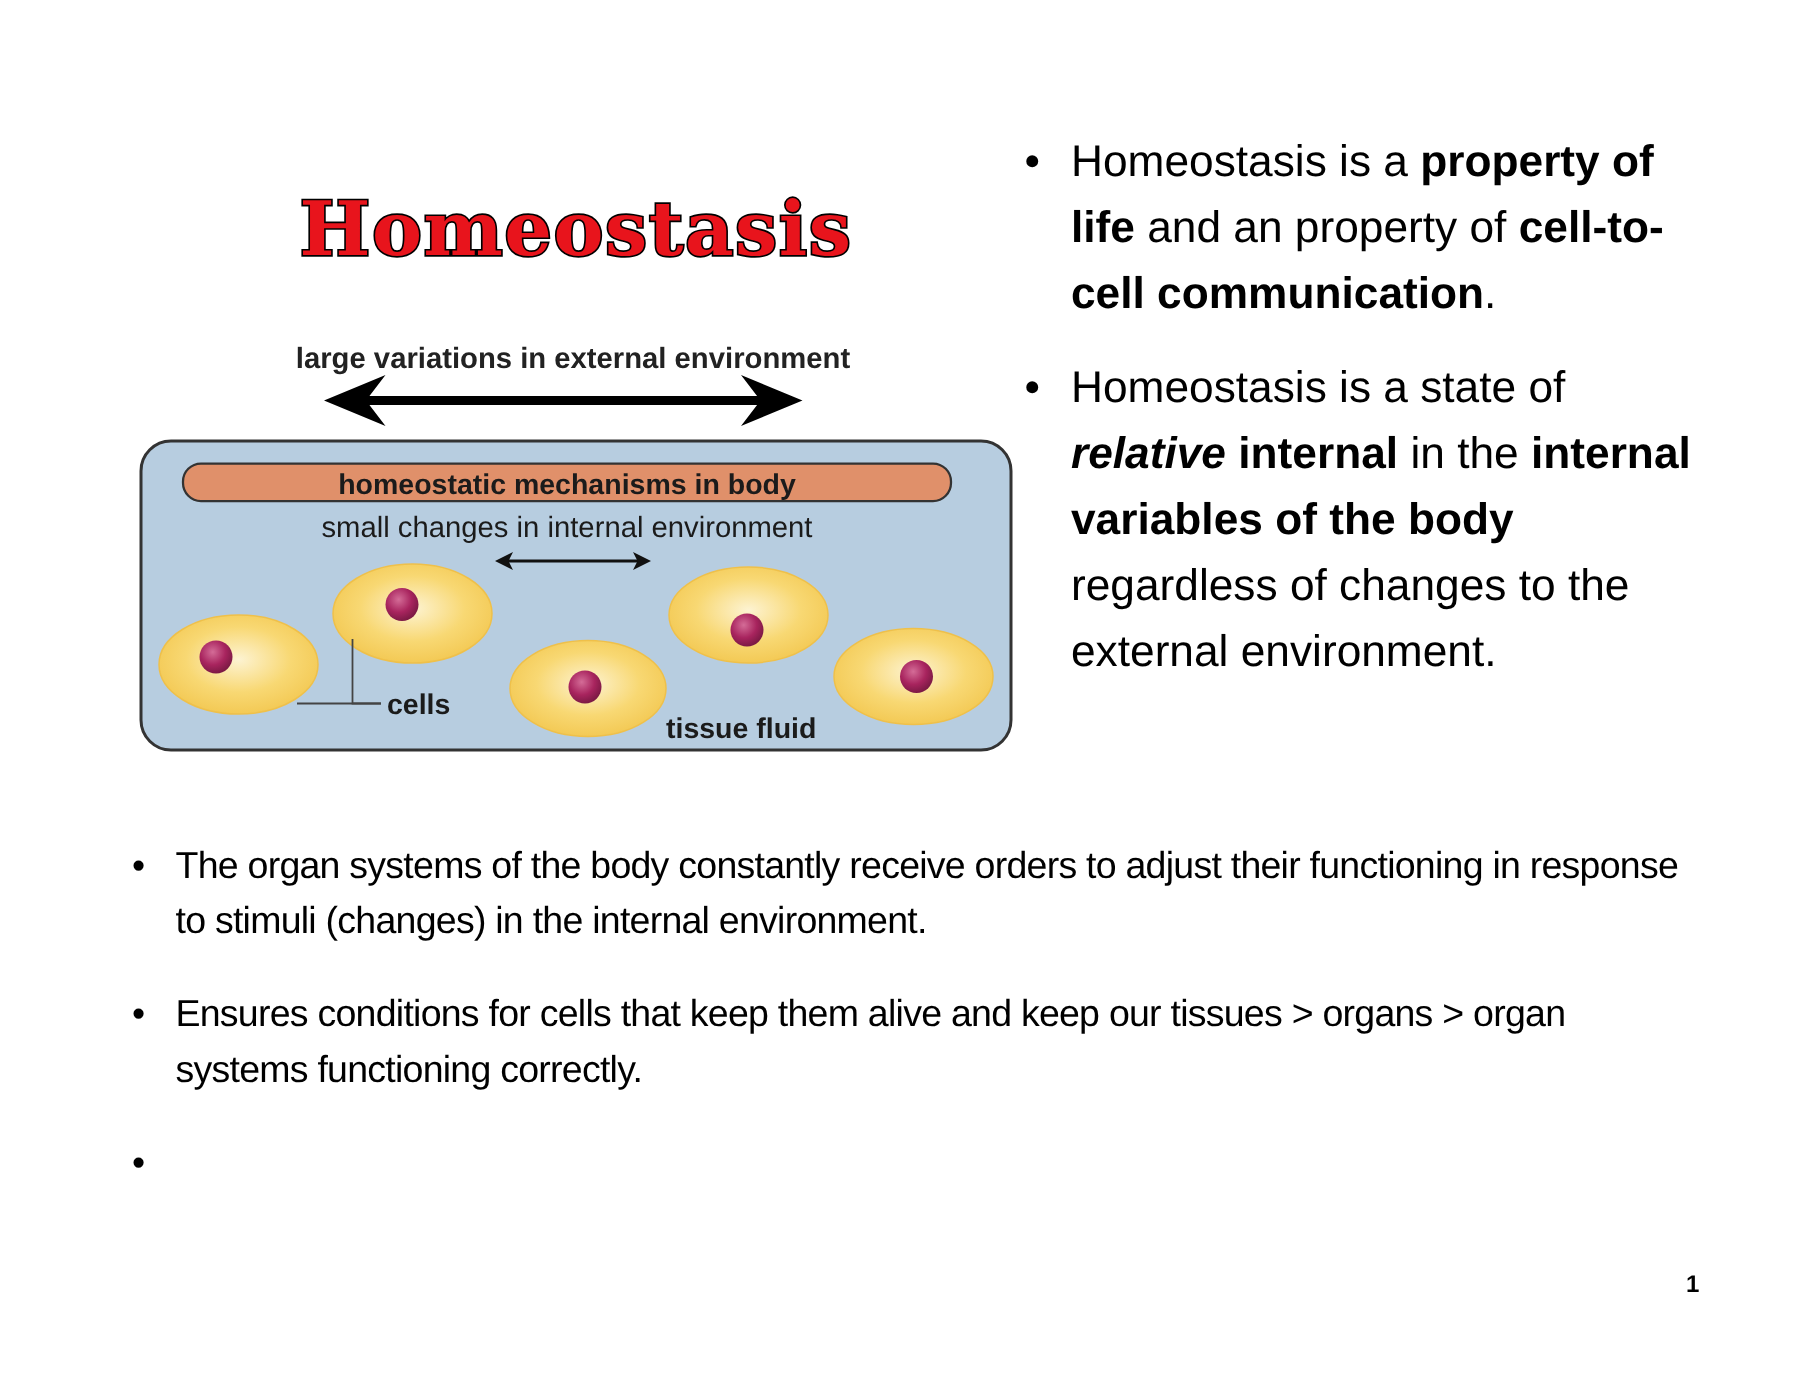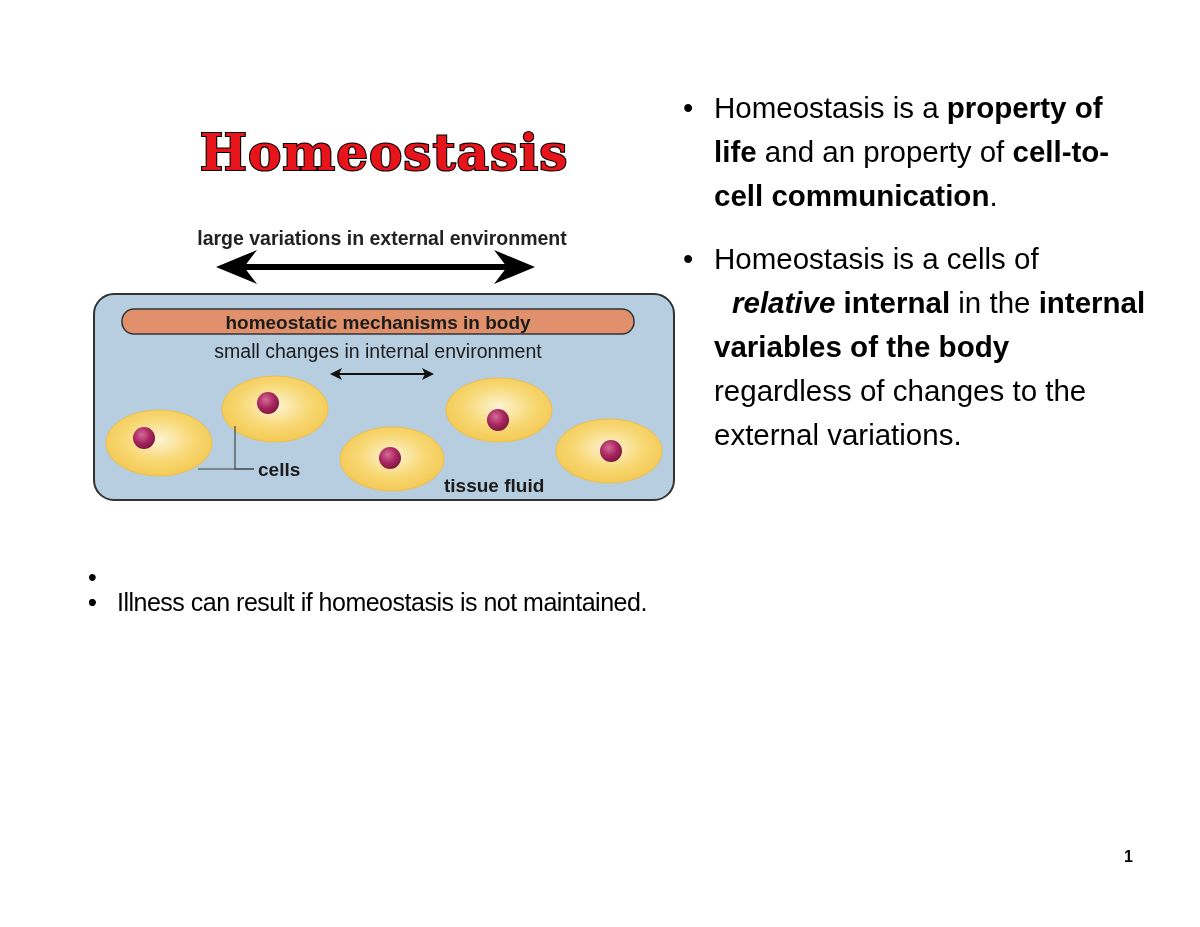--- a/index.html
+++ b/index.html
@@ -9,21 +9,21 @@
 
   
   .diagram { position: absolute; left: 92px; top: 110px; width: 585px; height: 395px; }
   .diagram svg { position: absolute; left: 0; top: 0; }
 
   
   .right-list { position: absolute; left: 683px; top: 86px; width: 470px; margin: 0; padding: 0; list-style: none; }
   .right-list li { position: relative; padding-left: 31px; font-size: 29.5px; line-height: 44px; margin-bottom: 19px; }
   .right-list li .bullet { position: absolute; left: 0; top: 0; }
   .b { font-weight: bold; }
-  .bi { font-weight: bold; font-style: italic; margin-left: 18px; }
+  .bi { font-weight: bold; font-style: italic; }
 
   
   .bottom-list { position: absolute; left: 88px; top: 559px; width: 1040px; margin: 0; padding: 0; list-style: none; }
   .bottom-list li { position: relative; padding-left: 29px; font-size: 25px; line-height: 37px; margin-bottom: 25px; letter-spacing: -0.5px; }
   .bottom-list li .bullet { position: absolute; left: 0; top: 0; }
 
   .page-num { position: absolute; left: 1124px; top: 848px; font-size: 16px; font-weight: bold; }
 </style>
 </head>
 <body>
@@ -99,31 +99,32 @@
     </svg>
   </div>
 
   <ul class="right-list">
     <li>
       <span class="bullet">•</span>
       <span>Homeostasis is a </span><span class="b">property of life</span><span> and an property of </span><span class="b">cell-to-cell communication</span><span>.</span>
     </li>
     <li>
       <span class="bullet">•</span>
-      <span>Homeostasis is a cells of </span><span class="bi">relative</span><span> </span><span class="b">internal</span><span> in the </span><span class="b">internal variables of the body</span><span> regardless of changes to the external variations.</span>
+      <span>Homeostasis is a state of </span><span class="bi">relative</span><span> </span><span class="b">internal</span><span> in the </span><span class="b">internal variables of the body</span><span> regardless of changes to the external environment.</span>
     </li>
   </ul>
 
   <ul class="bottom-list">
     <li>
       <span class="bullet">•</span>
+      <span>The organ systems of the body constantly receive orders to adjust their functioning in response to stimuli (changes) in the internal environment.</span>
     </li>
     <li>
       <span class="bullet">•</span>
+      <span>Ensures conditions for cells that keep them alive and keep our tissues &gt; organs &gt; organ systems functioning correctly.</span>
     </li>
     <li>
       <span class="bullet">•</span>
-      <span>Illness can result if homeostasis is not maintained.</span>
     </li>
   </ul>
 
   <div class="page-num">1</div>
 </div>
 
 </body></html>

